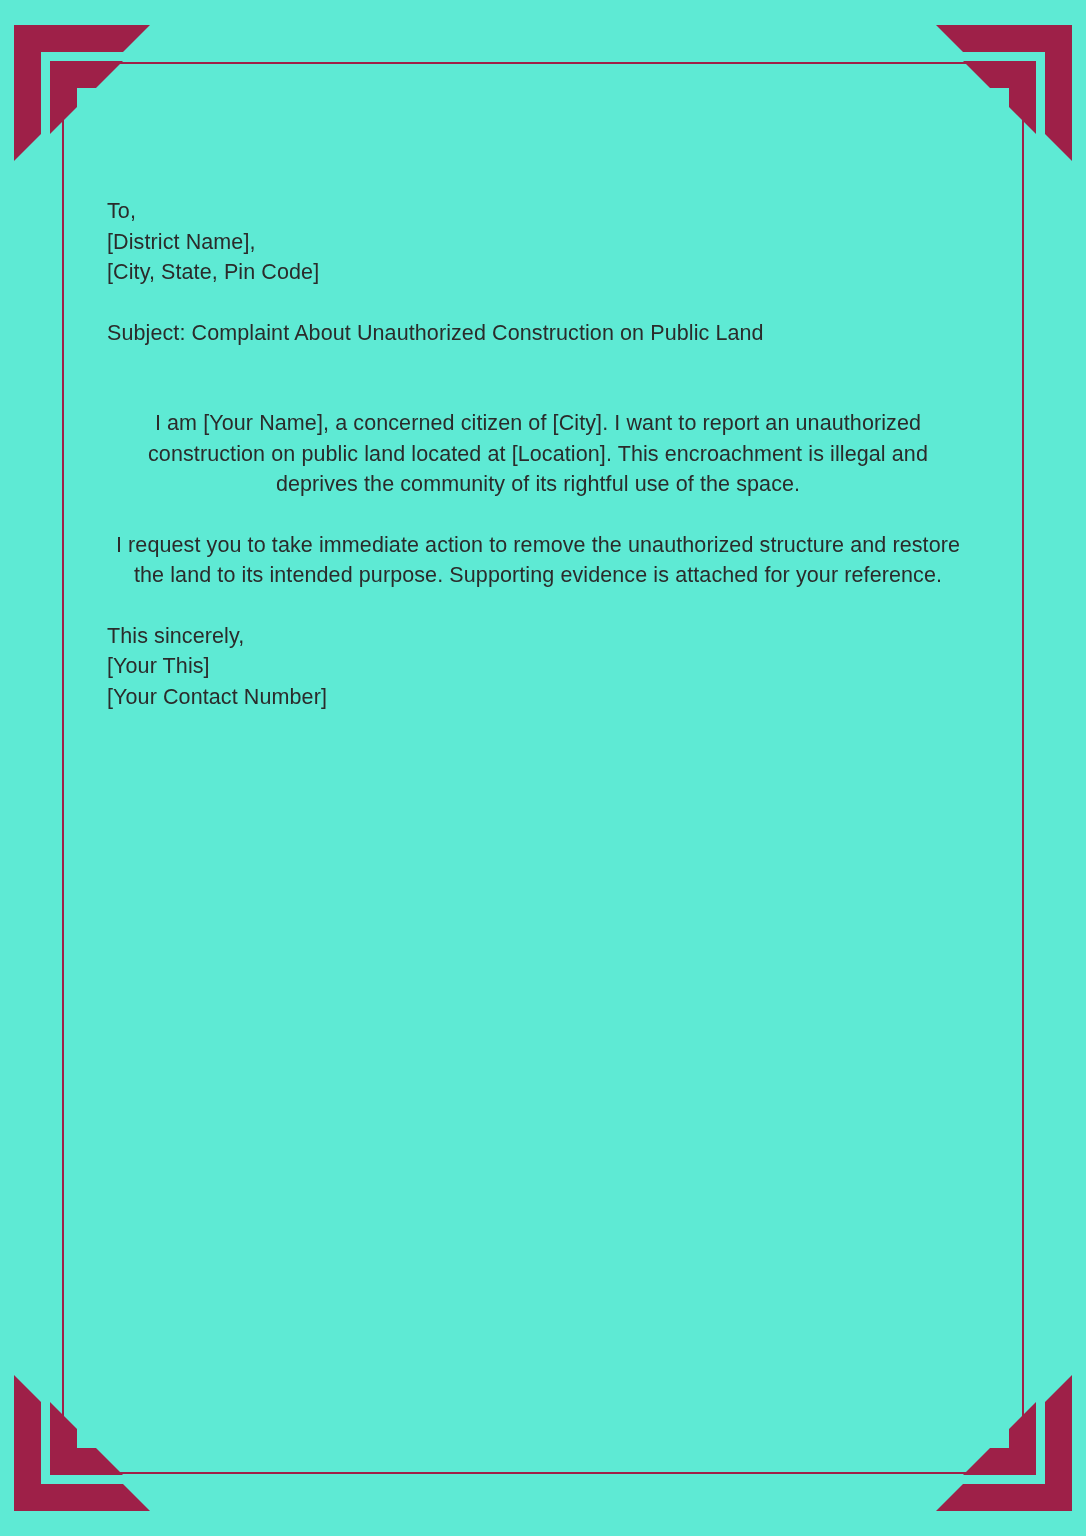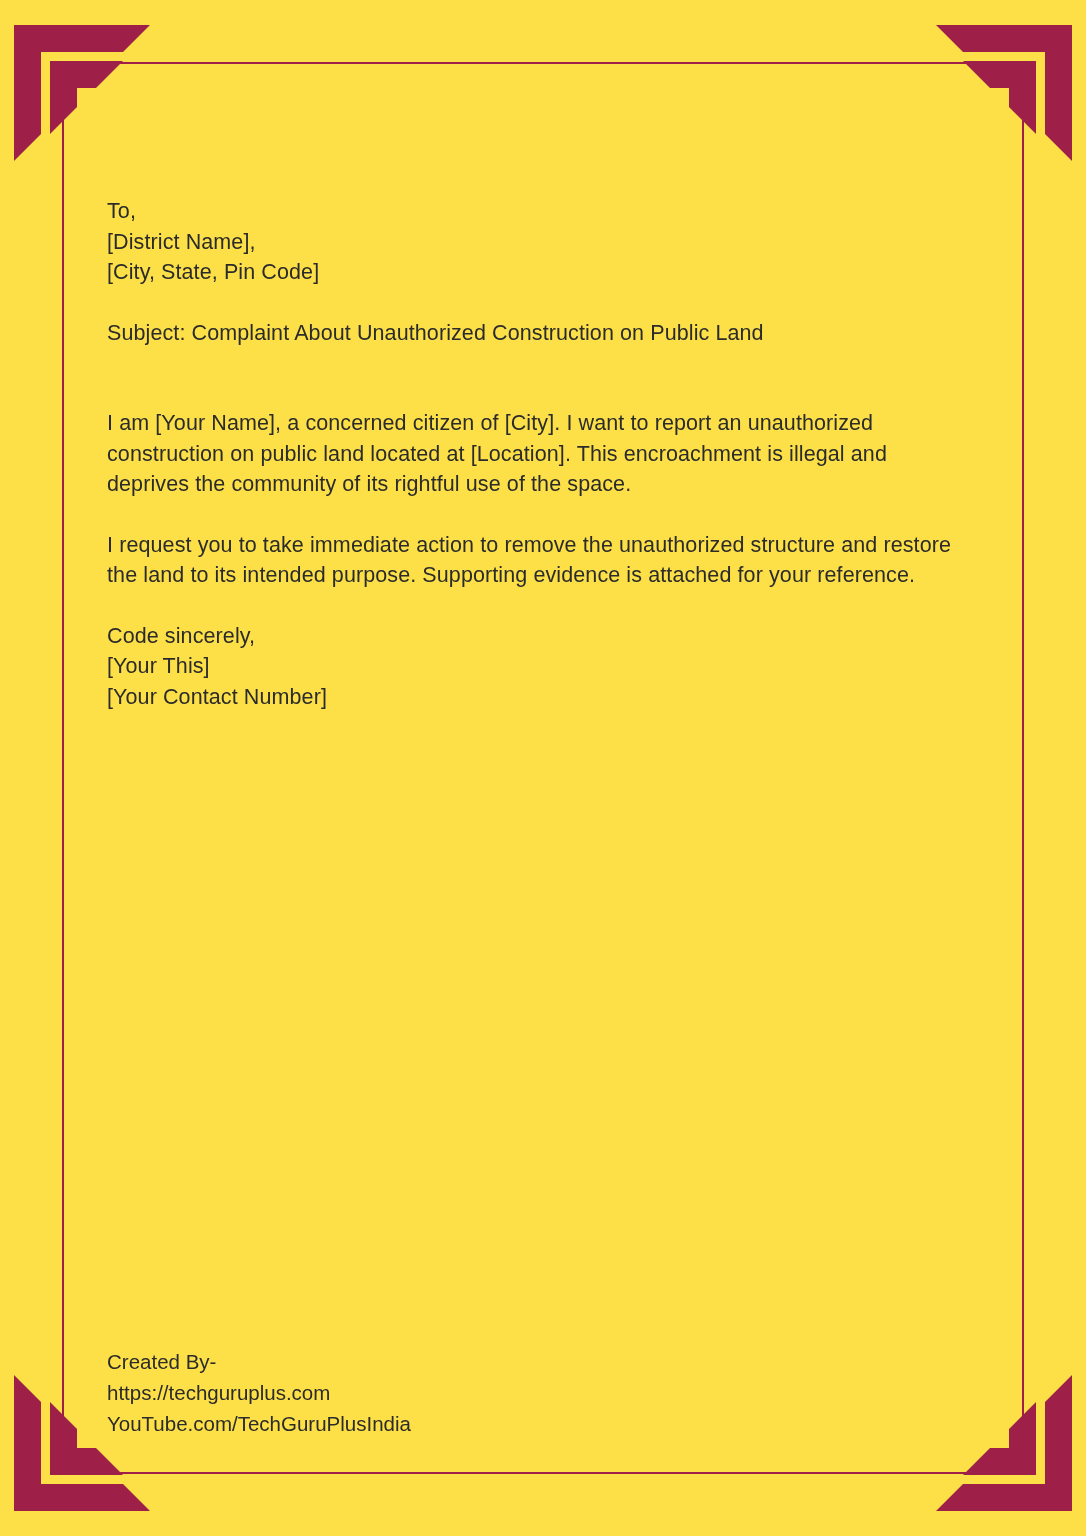--- a/index.html
+++ b/index.html
@@ -4,21 +4,21 @@
 <style>
   html, body {
     margin: 0;
     padding: 0;
     background: #ffffff;
   }
   #page {
     position: relative;
     width: 1086px;
     height: 1536px;
-    background: #fde047;
+    background: #5eead4;
     overflow: hidden;
     font-family: "Liberation Sans", sans-serif;
   }
 
   
   #inner-frame {
     position: absolute;
     left: 62px;
     top: 62px;
     width: 962px;
@@ -48,21 +48,21 @@
     top: 196px;
     width: 862px;
     color: #2b2b2b;
     font-size: 21.5px;
     line-height: 30.5px;
     letter-spacing: 0.1px;
   }
   .block { margin: 0; }
   .gap { height: 30px; }
   .line { white-space: pre; }
-  .para { margin: 0; }
+  .para { margin: 0; text-align: center; }
 
   
   #credit {
     position: absolute;
     left: 107px;
     top: 1346px;
     color: #2b2b2b;
     font-size: 20.5px;
     line-height: 31px;
   }
@@ -123,26 +123,21 @@
 
     <p class="para">I am [Your Name], a concerned citizen of [City]. I want to report an unauthorized construction on public land located at [Location]. This encroachment is illegal and deprives the community of its rightful use of the space.</p>
 
     <div class="gap"></div>
 
     <p class="para">I request you to take immediate action to remove the unauthorized structure and restore the land to its intended purpose. Supporting evidence is attached for your reference.</p>
 
     <div class="gap"></div>
 
     <div class="block">
-      <div class="line">Code sincerely,</div>
+      <div class="line">This sincerely,</div>
       <div class="line">[Your This]</div>
       <div class="line">[Your Contact Number]</div>
     </div>
 
   </div>
 
-  <div id="credit">
-    <div class="line">Created By-</div>
-    <div class="line">https://techguruplus.com</div>
-    <div class="line">YouTube.com/TechGuruPlusIndia</div>
-  </div>
 
 </div>
 
 </body></html>

